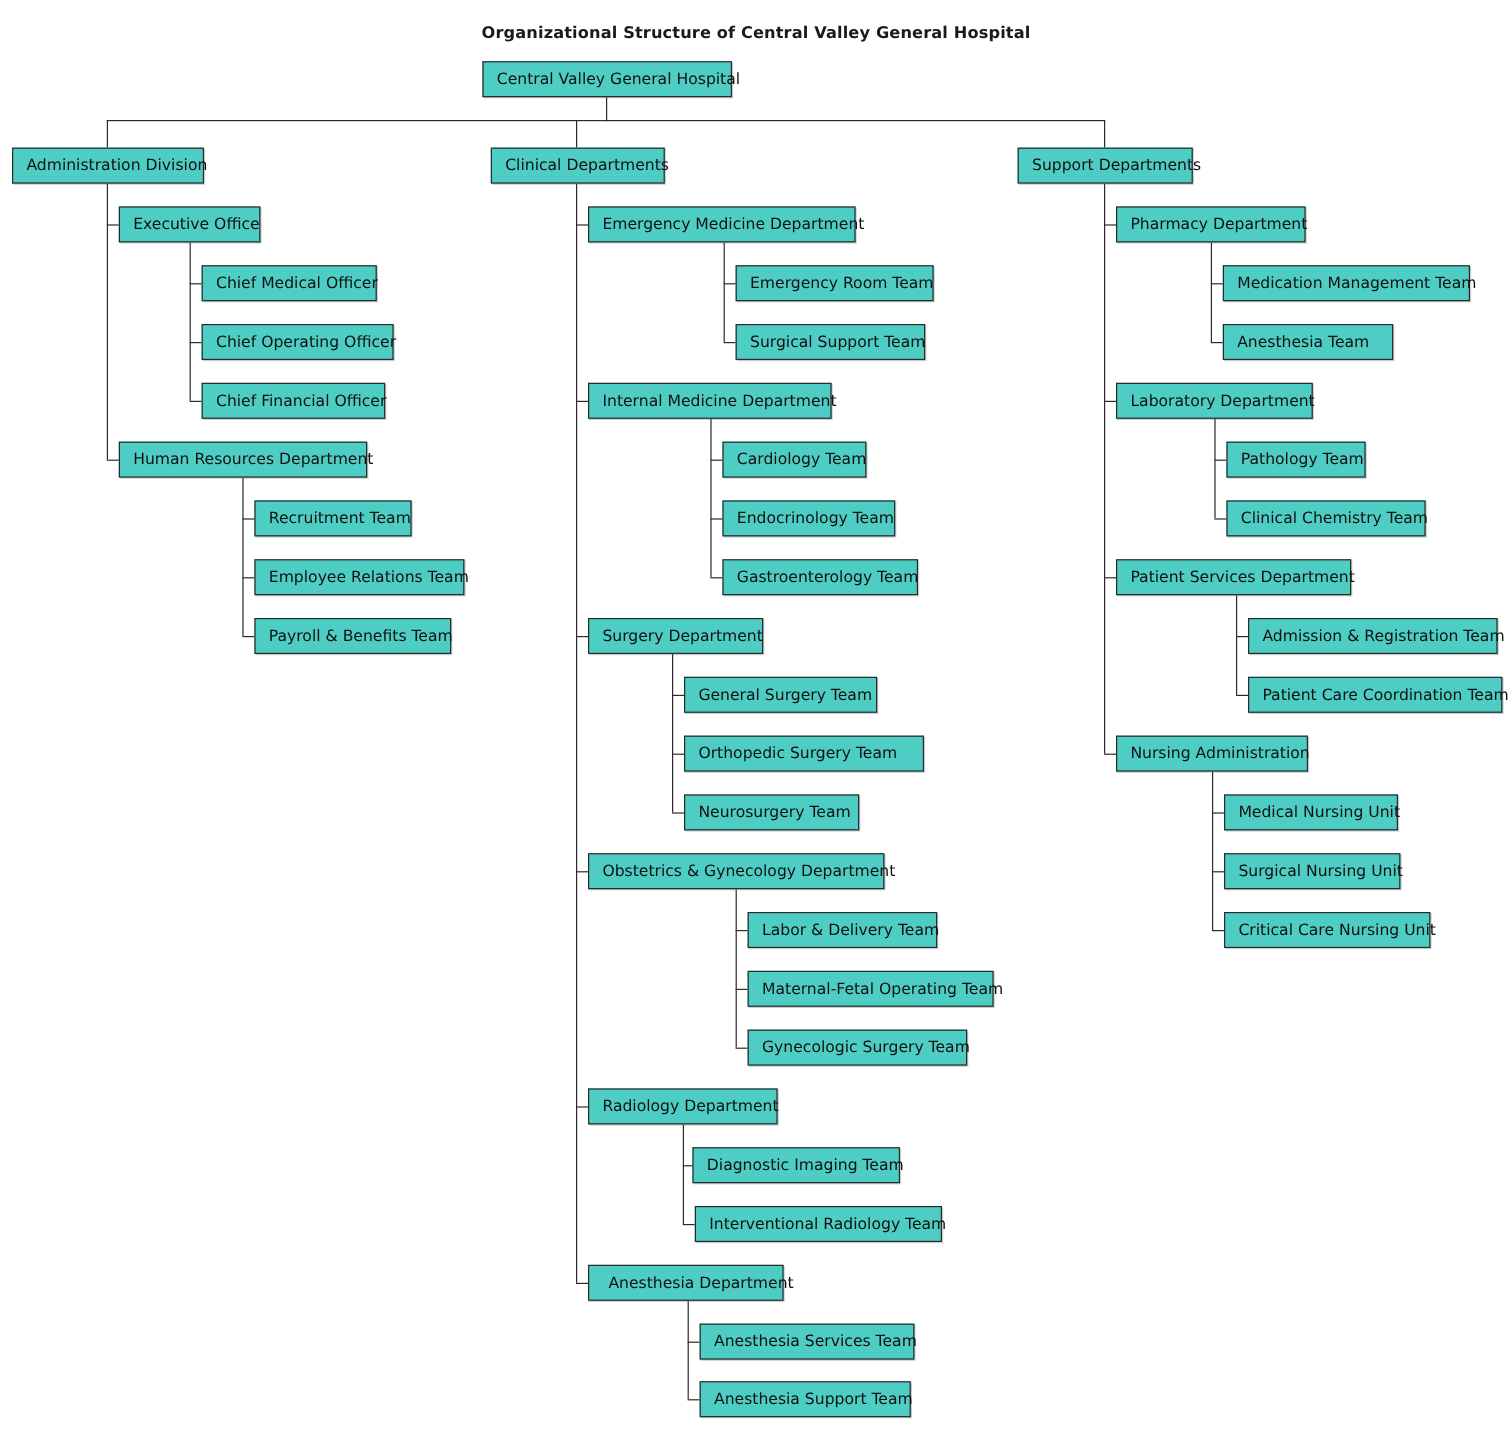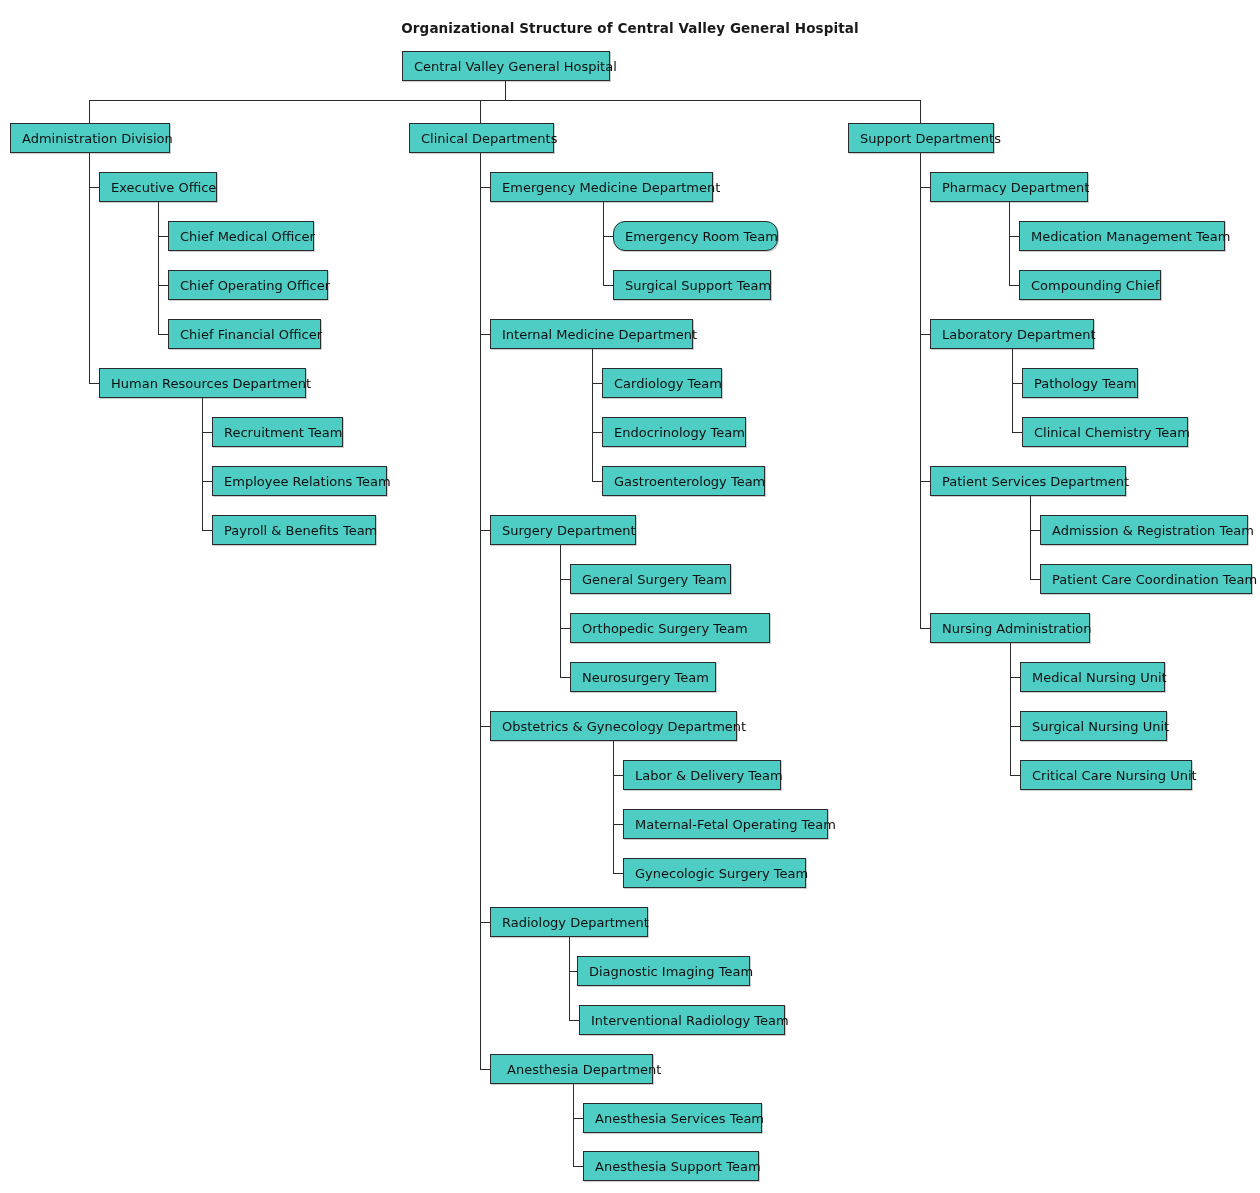--- a/index.html
+++ b/index.html
@@ -172,21 +172,21 @@
   <div class="node" style="left:212px;top:515px;width:164px;">
       <span>Payroll &amp; Benefits Team</span>
     </div>
 
   <div class="node" style="left:409px;top:123px;width:145px;">
       <span>Clinical Departments</span>
     </div>
   <div class="node" style="left:490px;top:172px;width:223px;">
       <span>Emergency Medicine Department</span>
     </div>
-  <div class="node" style="left:613px;top:221px;width:165px;border-radius:12px;">
+  <div class="node" style="left:613px;top:221px;width:165px;">
       <span>Emergency Room Team</span>
     </div>
   <div class="node" style="left:613px;top:270px;width:158px;">
       <span>Surgical Support Team</span>
     </div>
   <div class="node" style="left:490px;top:319px;width:203px;">
       <span>Internal Medicine Department</span>
     </div>
   <div class="node" style="left:602px;top:368px;width:120px;">
       <span>Cardiology Team</span>
@@ -243,21 +243,21 @@
   <div class="node" style="left:848px;top:123px;width:146px;">
       <span>Support Departments</span>
     </div>
   <div class="node" style="left:930px;top:172px;width:158px;">
       <span>Pharmacy Department</span>
     </div>
   <div class="node" style="left:1019px;top:221px;width:206px;">
       <span>Medication Management Team</span>
     </div>
   <div class="node" style="left:1019px;top:270px;width:142px;">
-      <span>Compounding Chief</span>
+      <span>Anesthesia Team</span>
     </div>
   <div class="node" style="left:930px;top:319px;width:164px;">
       <span>Laboratory Department</span>
     </div>
   <div class="node" style="left:1022px;top:368px;width:116px;">
       <span>Pathology Team</span>
     </div>
   <div class="node" style="left:1022px;top:417px;width:166px;">
       <span>Clinical Chemistry Team</span>
     </div>

